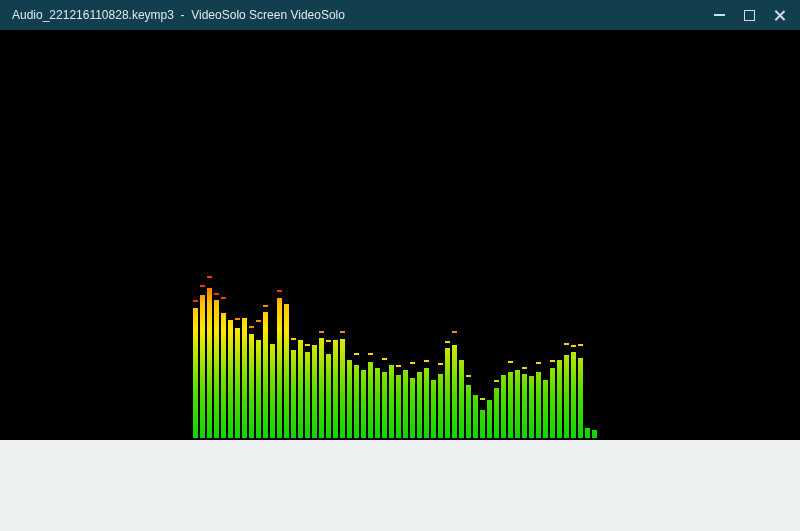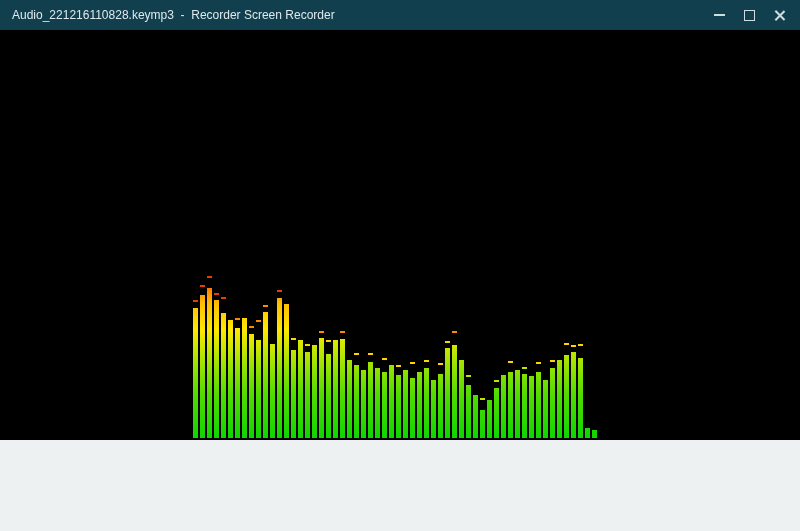--- a/index.html
+++ b/index.html
@@ -37,21 +37,21 @@
   .bar-peak{position:absolute;left:0;width:5px;height:2px;}
   
   .controls{position:absolute;top:440px;left:0;width:800px;height:45px;background:#edf1f2;}
   
   .bottombar{position:absolute;top:485px;left:0;width:800px;height:46px;background:#edf1f2;}
 </style>
 </head>
 <body>
 
 <div class="titlebar">
-  <span class="title">Audio_221216110828.keymp3  -  Recorder Screen Recorder</span>
+  <span class="title">Audio_221216110828.keymp3  -  VideoSolo Screen VideoSolo</span>
   <div class="win-controls">
     <span class="win-btn">
         <span class="min-glyph"></span>
       </span>
     <span class="win-btn">
         <span class="max-glyph"></span>
       </span>
     <span class="win-btn">
         <span class="close-glyph"></span>
       </span>

